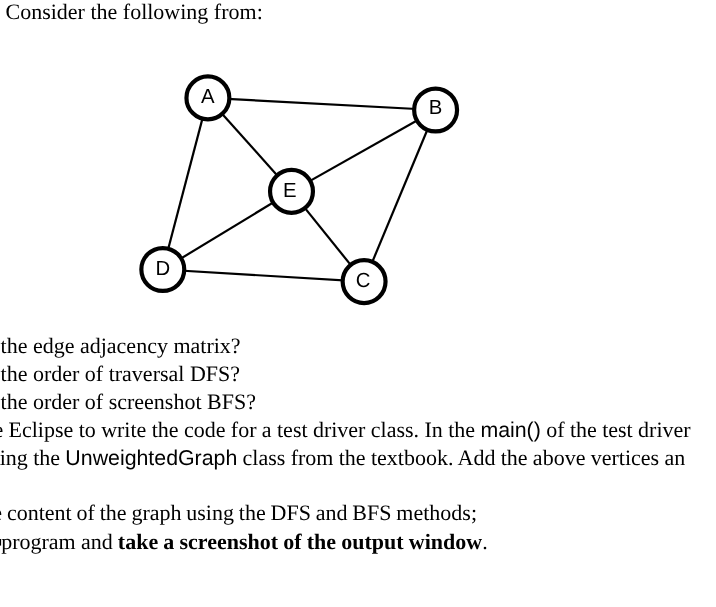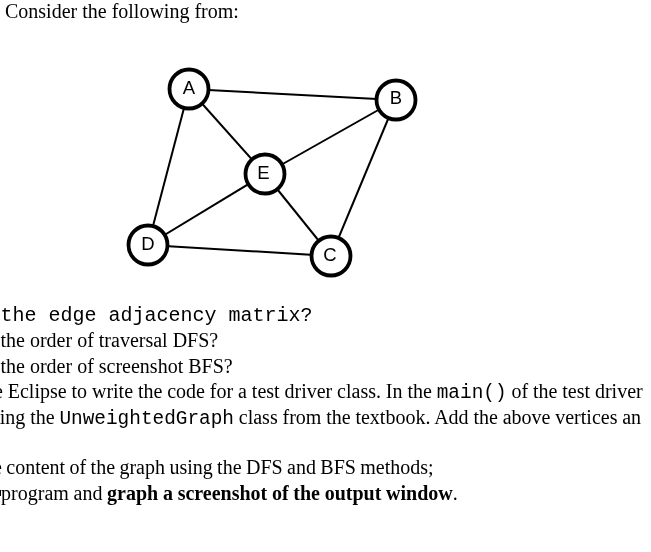--- a/index.html
+++ b/index.html
@@ -1,19 +1,19 @@
 <!DOCTYPE html>
 <html><head>
 <meta charset="utf-8">
 <style>
   html,body{margin:0;padding:0;}
   body{width:651px;height:552px;overflow:hidden;position:relative;background:#fff;
        font-family:"Liberation Serif", serif;font-size:20px;color:#000;}
   .ln{position:absolute;line-height:25px;white-space:nowrap;}
-  .mono{font-family:Liberation Mono, monospace;font-size:19.4px;}
+  .mono{font-family:Liberation Sans, sans-serif;font-size:19.4px;}
   svg{position:absolute;left:0;top:0;}
 </style>
 </head>
 <body>
   <div class="ln" style="left:5px;top:-1px;">Consider the following from:</div>
 
   <svg width="651" height="552" viewBox="0 0 651 552">
     <g stroke="#000" stroke-width="2">
       <line x1="189" y1="89" x2="396" y2="100"></line>
       <line x1="189" y1="89" x2="265" y2="174"></line>
@@ -33,20 +33,20 @@
     </g>
     <g font-family="Liberation Sans, sans-serif" font-size="18.5" text-anchor="middle" fill="#000">
       <text x="189" y="93.5">A</text>
       <text x="396" y="103.5">B</text>
       <text x="263.5" y="179">E</text>
       <text x="148" y="250">D</text>
       <text x="330" y="261">C</text>
     </g>
   </svg>
 
-  <div class="ln" style="left:0.5px;top:303px;font-family:Liberation Mono, monospace;">the edge adjacency matrix?</div>
+  <div class="ln" style="left:0.5px;top:303px;">the edge adjacency matrix?</div>
   <div class="ln" style="left:0.5px;top:328px;">the order of traversal DFS?</div>
   <div class="ln" style="left:0.5px;top:353.5px;">the order of screenshot BFS?</div>
   <div class="ln" style="left:-6px;top:379px;word-spacing:-0.12px;">e Eclipse to write the code for a test driver class. In the <span class="mono">main()</span> of the test driver</div>
   <div class="ln" style="left:-8px;top:404.5px;word-spacing:-0.18px;">sing the <span class="mono">UnweightedGraph</span> class from the textbook. Add the above vertices an</div>
   <div class="ln" style="left:-7px;top:455px;word-spacing:-0.6px;">e content of the graph using the DFS and BFS methods;</div>
-  <div class="ln" style="left:-12.5px;top:480.5px;word-spacing:-0.3px;">e program and <b>graph a screenshot of the output window</b>.</div>
+  <div class="ln" style="left:-12.5px;top:480.5px;word-spacing:-0.3px;">e program and <b>take a screenshot of the output window</b>.</div>
   <div style="position:absolute;left:0;top:490px;width:1.2px;height:6px;background:#000;"></div>
 
 </body></html>

